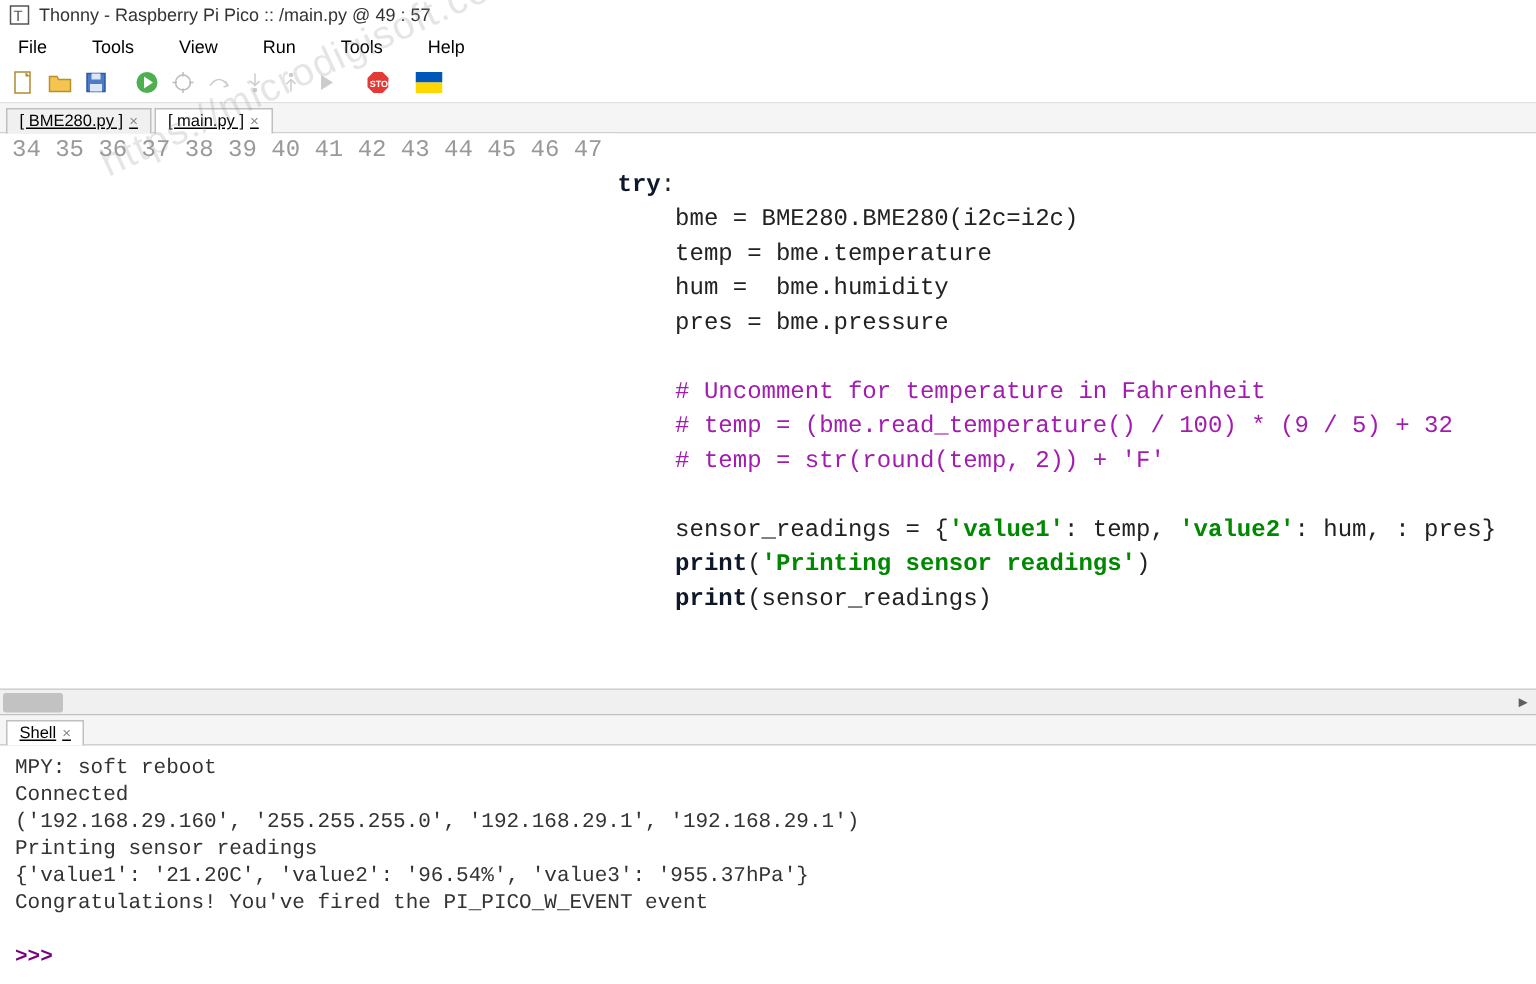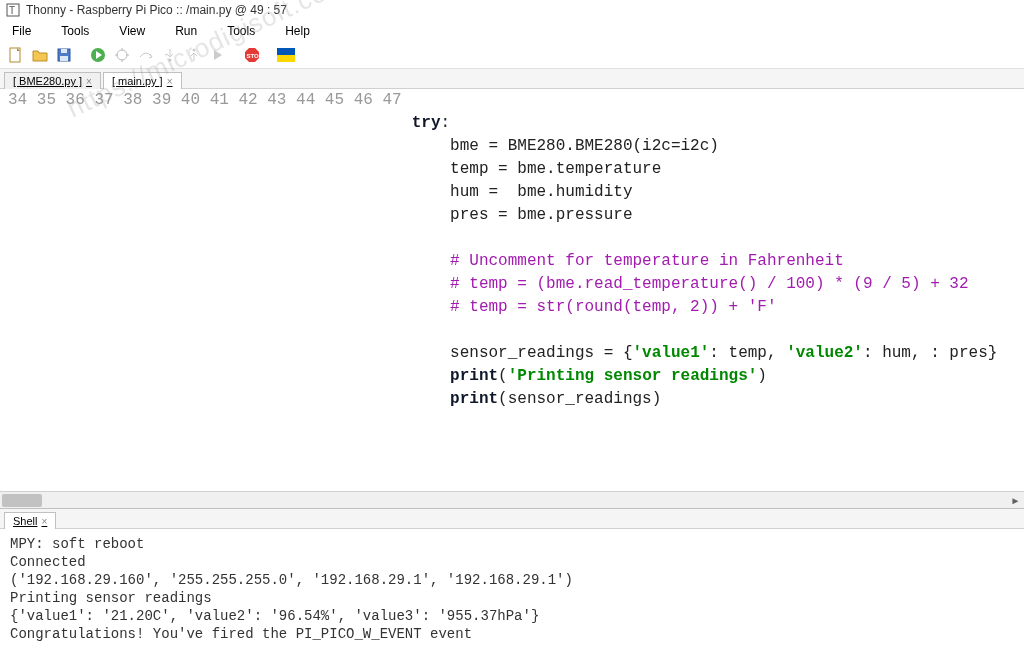--- a/index.html
+++ b/index.html
@@ -108,21 +108,21 @@
   .scrollbar-h .arrowL, .scrollbar-h .arrowR {
     position:absolute; top:0; width:17px; height:17px;
     display:flex; align-items:center; justify-content:center;
     color:#606060; font-size:10px;
   }
   .scrollbar-h .arrowL{ left:0; } .scrollbar-h .arrowR{ right:0; }
   .shell-panel {
     border-top: 1px solid #c0c0c0;
     display: flex;
     flex-direction: column;
-    height: 148px;
+    height: 180px;
   }
   .shell-tabbar {
     background: #f5f5f5;
     display:flex;
     padding: 2px 4px 0 4px;
     border-bottom: 1px solid #d0d0d0;
   }
   .shell-content {
     flex:1;
     font-family: "Consolas","Courier New",monospace;

